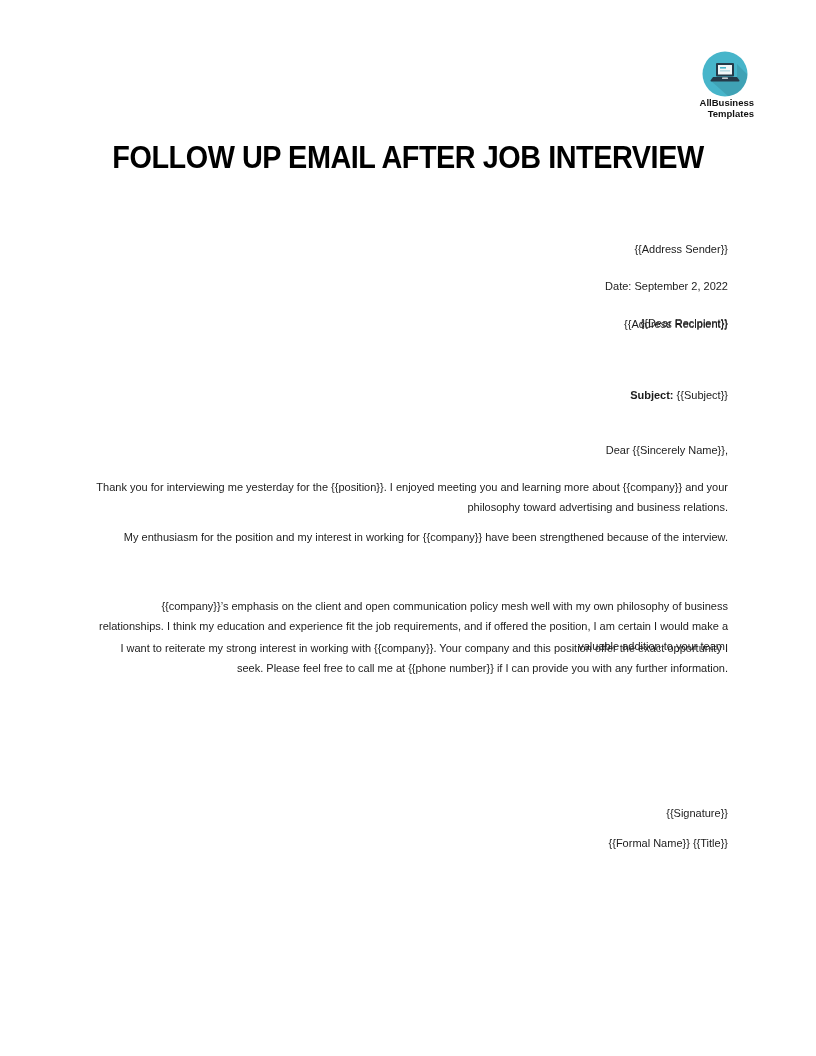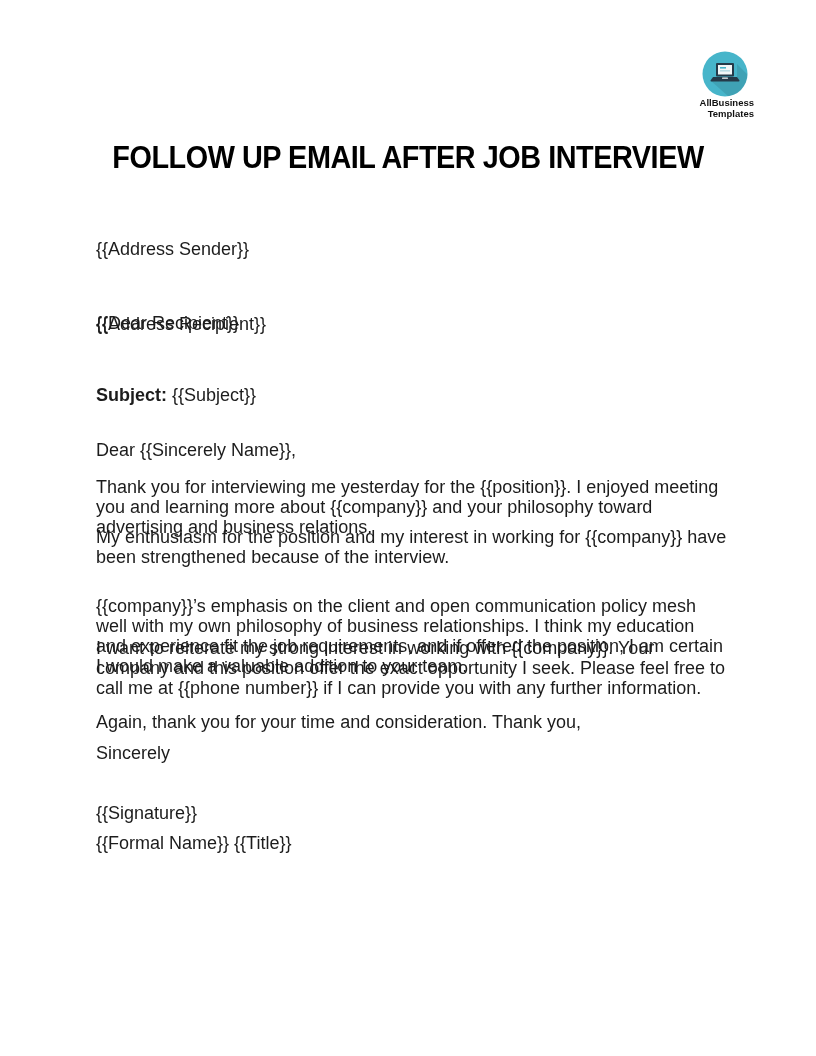--- a/index.html
+++ b/index.html
@@ -31,21 +31,21 @@
     position: absolute; top: 138px; left: 0; width: 816px;
     text-align: center;
     font-size: 31px; line-height: 40px; font-weight: 700;
     color: #000000; letter-spacing: -0.5px;
     transform: scaleX(0.93); transform-origin: 50% 50%;
     white-space: nowrap;
   }
   
   .line, .para {
     position: absolute; left: 96px; width: 632px;
-    font-size: 18px; line-height: 20px; color: #1c1c1c;
+    font-size: 11px; line-height: 20px; color: #1c1c1c; text-align: right;
   }
   .line { white-space: nowrap; }
   .bold { font-weight: 700; margin-top: 8px; }
 </style>
 </head>
 <body>
 
 <div class="page">
 
   <div class="logo">
@@ -69,35 +69,34 @@
     <div class="logo-text">
       <div>AllBusiness</div>
       <div>Templates</div>
     </div>
   </div>
 
   <h1 class="doc-title">FOLLOW UP EMAIL AFTER JOB INTERVIEW</h1>
 
   <div class="line" style="top:239px">{{Address Sender}}</div>
 
+  <div class="line" style="top:276px">Date: September 2, 2022</div>
 
   <div class="line" style="top:313px">{{Dear Recipient}}</div>
   <div class="line" style="top:314px">{{Address Recipient}}</div>
 
   <div class="line" style="top:385px">
     <span class="bold">Subject:</span>
     <span>{{Subject}}</span>
   </div>
 
   <div class="line" style="top:440px">Dear {{Sincerely Name}},</div>
 
   <div class="para" style="top:477px">Thank you for interviewing me yesterday for the {{position}}. I enjoyed meeting you and learning more about {{company}} and your philosophy toward advertising and business relations.</div>
   <div class="para" style="top:527px">My enthusiasm for the position and my interest in working for {{company}} have been strengthened because of the interview.</div>
   <div class="para" style="top:596px">{{company}}’s emphasis on the client and open communication policy mesh well with my own philosophy of business relationships. I think my education and experience fit the job requirements, and if offered the position, I am certain I would make a valuable addition to your team.</div>
   <div class="para" style="top:638px">I want to reiterate my strong interest in working with {{company}}. Your company and this position offer the exact opportunity I seek. Please feel free to call me at {{phone number}} if I can provide you with any further information.</div>
-  <div class="para" style="top:712px">Again, thank you for your time and consideration.  Thank you,</div>
 
-  <div class="line" style="top:743px">Sincerely</div>
 
   <div class="line" style="top:803px">{{Signature}}</div>
   <div class="line" style="top:833px">{{Formal Name}} {{Title}}</div>
 
 </div>
 
 </body></html>

